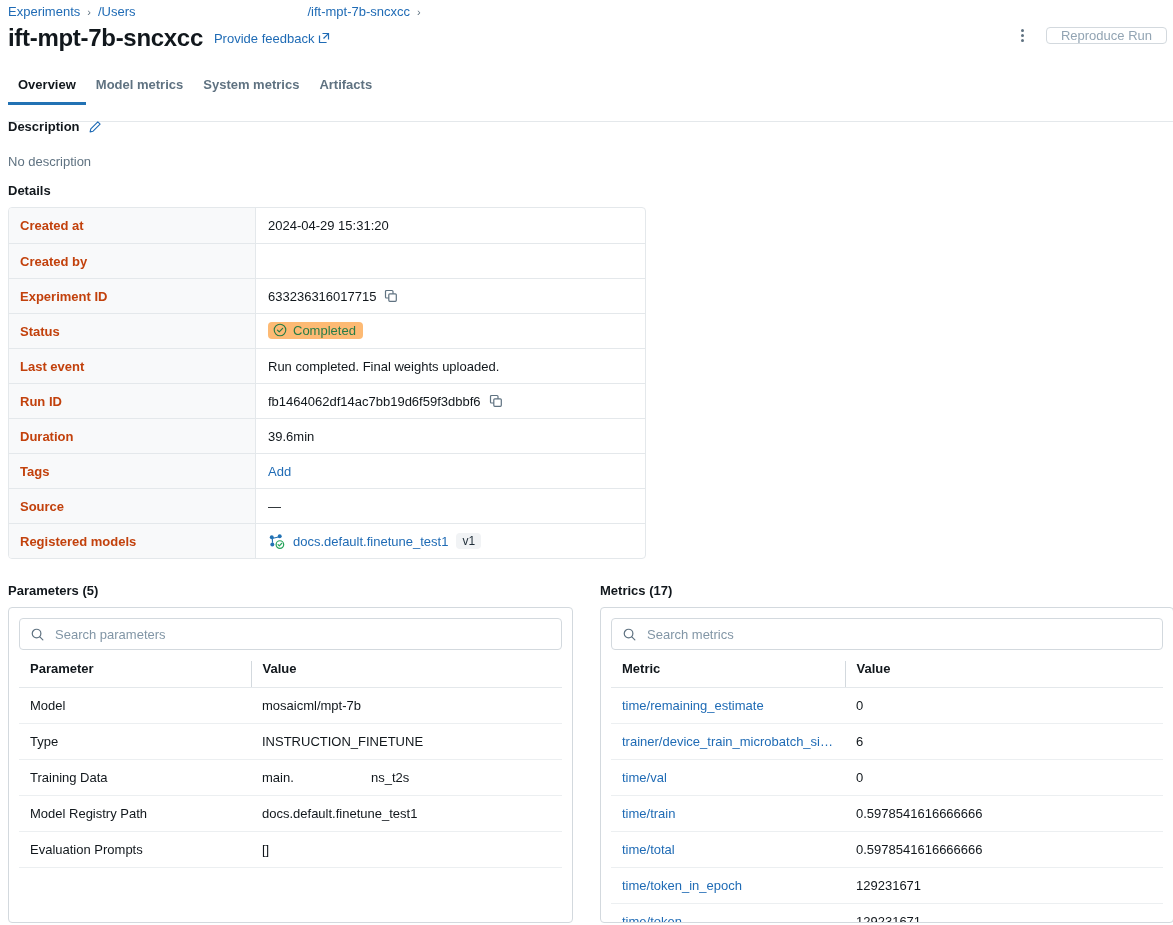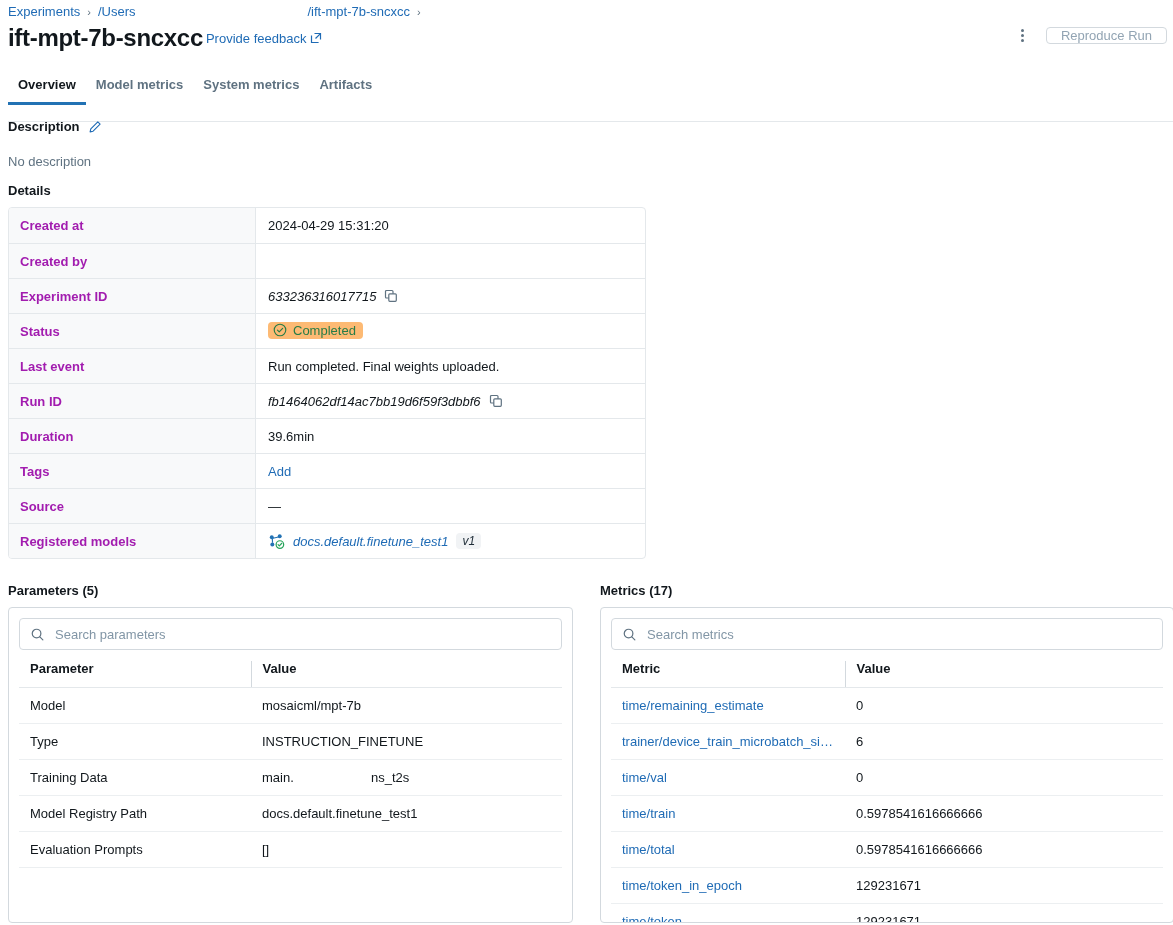--- a/index.html
+++ b/index.html
@@ -26,21 +26,21 @@
   
   .title-row {
     position: absolute; left: 8px; top: 24px; right: 8px;
     display: flex; align-items: center;
   }
   .page-title {
     font-size: 24px; font-weight: bold; letter-spacing: -0.3px;
     color: #11171c; margin: 0;
   }
   .feedback-link {
-    margin-left: 3px; font-size: 13px; color: #1f6bb5;
+    margin-left: 11px; font-size: 13px; color: #1f6bb5;
     cursor: pointer; display: flex; align-items: center; gap: 4px;
   }
   .topright {
     position: absolute; right: 6px; top: 22px;
     display: flex; align-items: center; gap: 10px;
   }
   .kebab {
     width: 26px; height: 26px; display: flex; flex-direction: column;
     align-items: center; justify-content: center; gap: 2px; cursor: pointer;
   }
@@ -81,26 +81,26 @@
   }
   .details-table {
     position: absolute; left: 8px; top: 207px;
     width: 638px; border: 1px solid #e4e8eb; border-radius: 4px;
     border-collapse: separate; border-spacing: 0; overflow: hidden;
     background: #fff;
   }
   .details-table tr td { height: 35px; font-size: 13px; vertical-align: middle; }
   .details-table tr + tr td { border-top: 1px solid #e4e8eb; }
   .details-table td.k {
-    width: 247px; background: #f8f9fa; color: #a21caf;
+    width: 247px; background: #f8f9fa; color: #c2410c;
     font-weight: bold; padding: 0 12px 0 11px;
     border-right: 1px solid #e4e8eb;
   }
   .details-table td.v { padding: 0 0 0 12px; color: #11171c; }
-  .v-inline { display: flex; align-items: center; gap: 8px; font-style: italic; }
+  .v-inline { display: flex; align-items: center; gap: 8px; }
   .lnk { color: #1f6bb5; cursor: pointer; }
   .status-pill {
     display: inline-flex; align-items: center; gap: 6px;
     background: #fdba74; color: #277c47; border-radius: 4px;
     padding: 1px 7px 1px 5px; font-size: 13px;
   }
   .vbadge {
     display: inline-block; background: #f1f3f5; color: #1f2d38;
     border-radius: 4px; padding: 1px 6px; font-size: 12px;
   }

